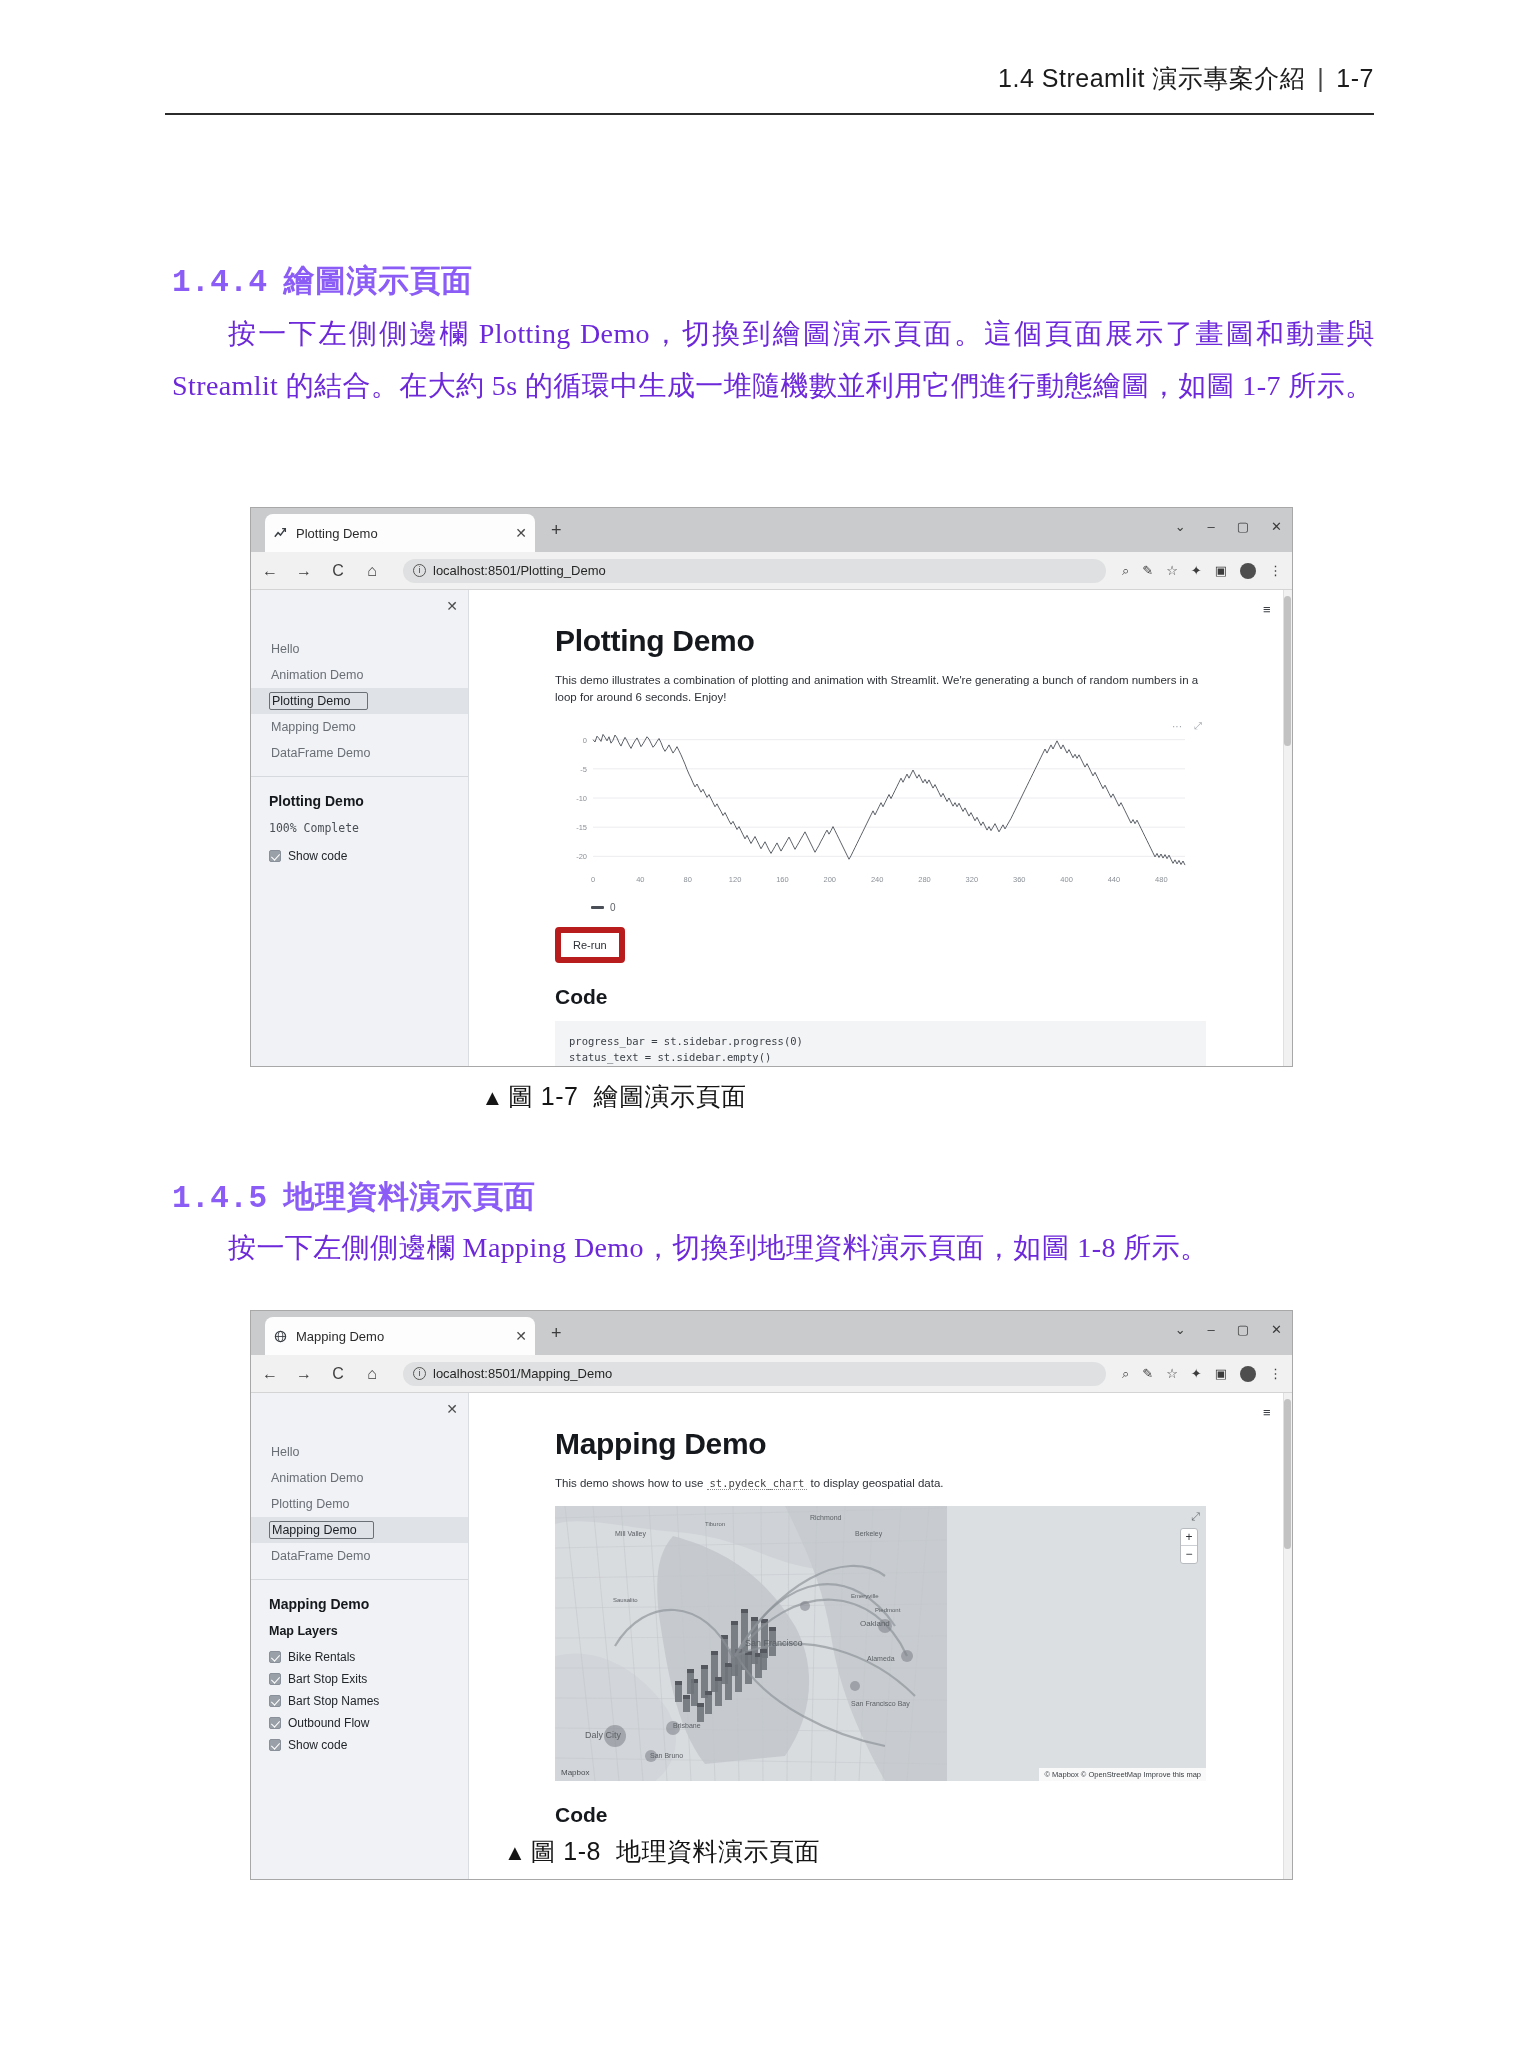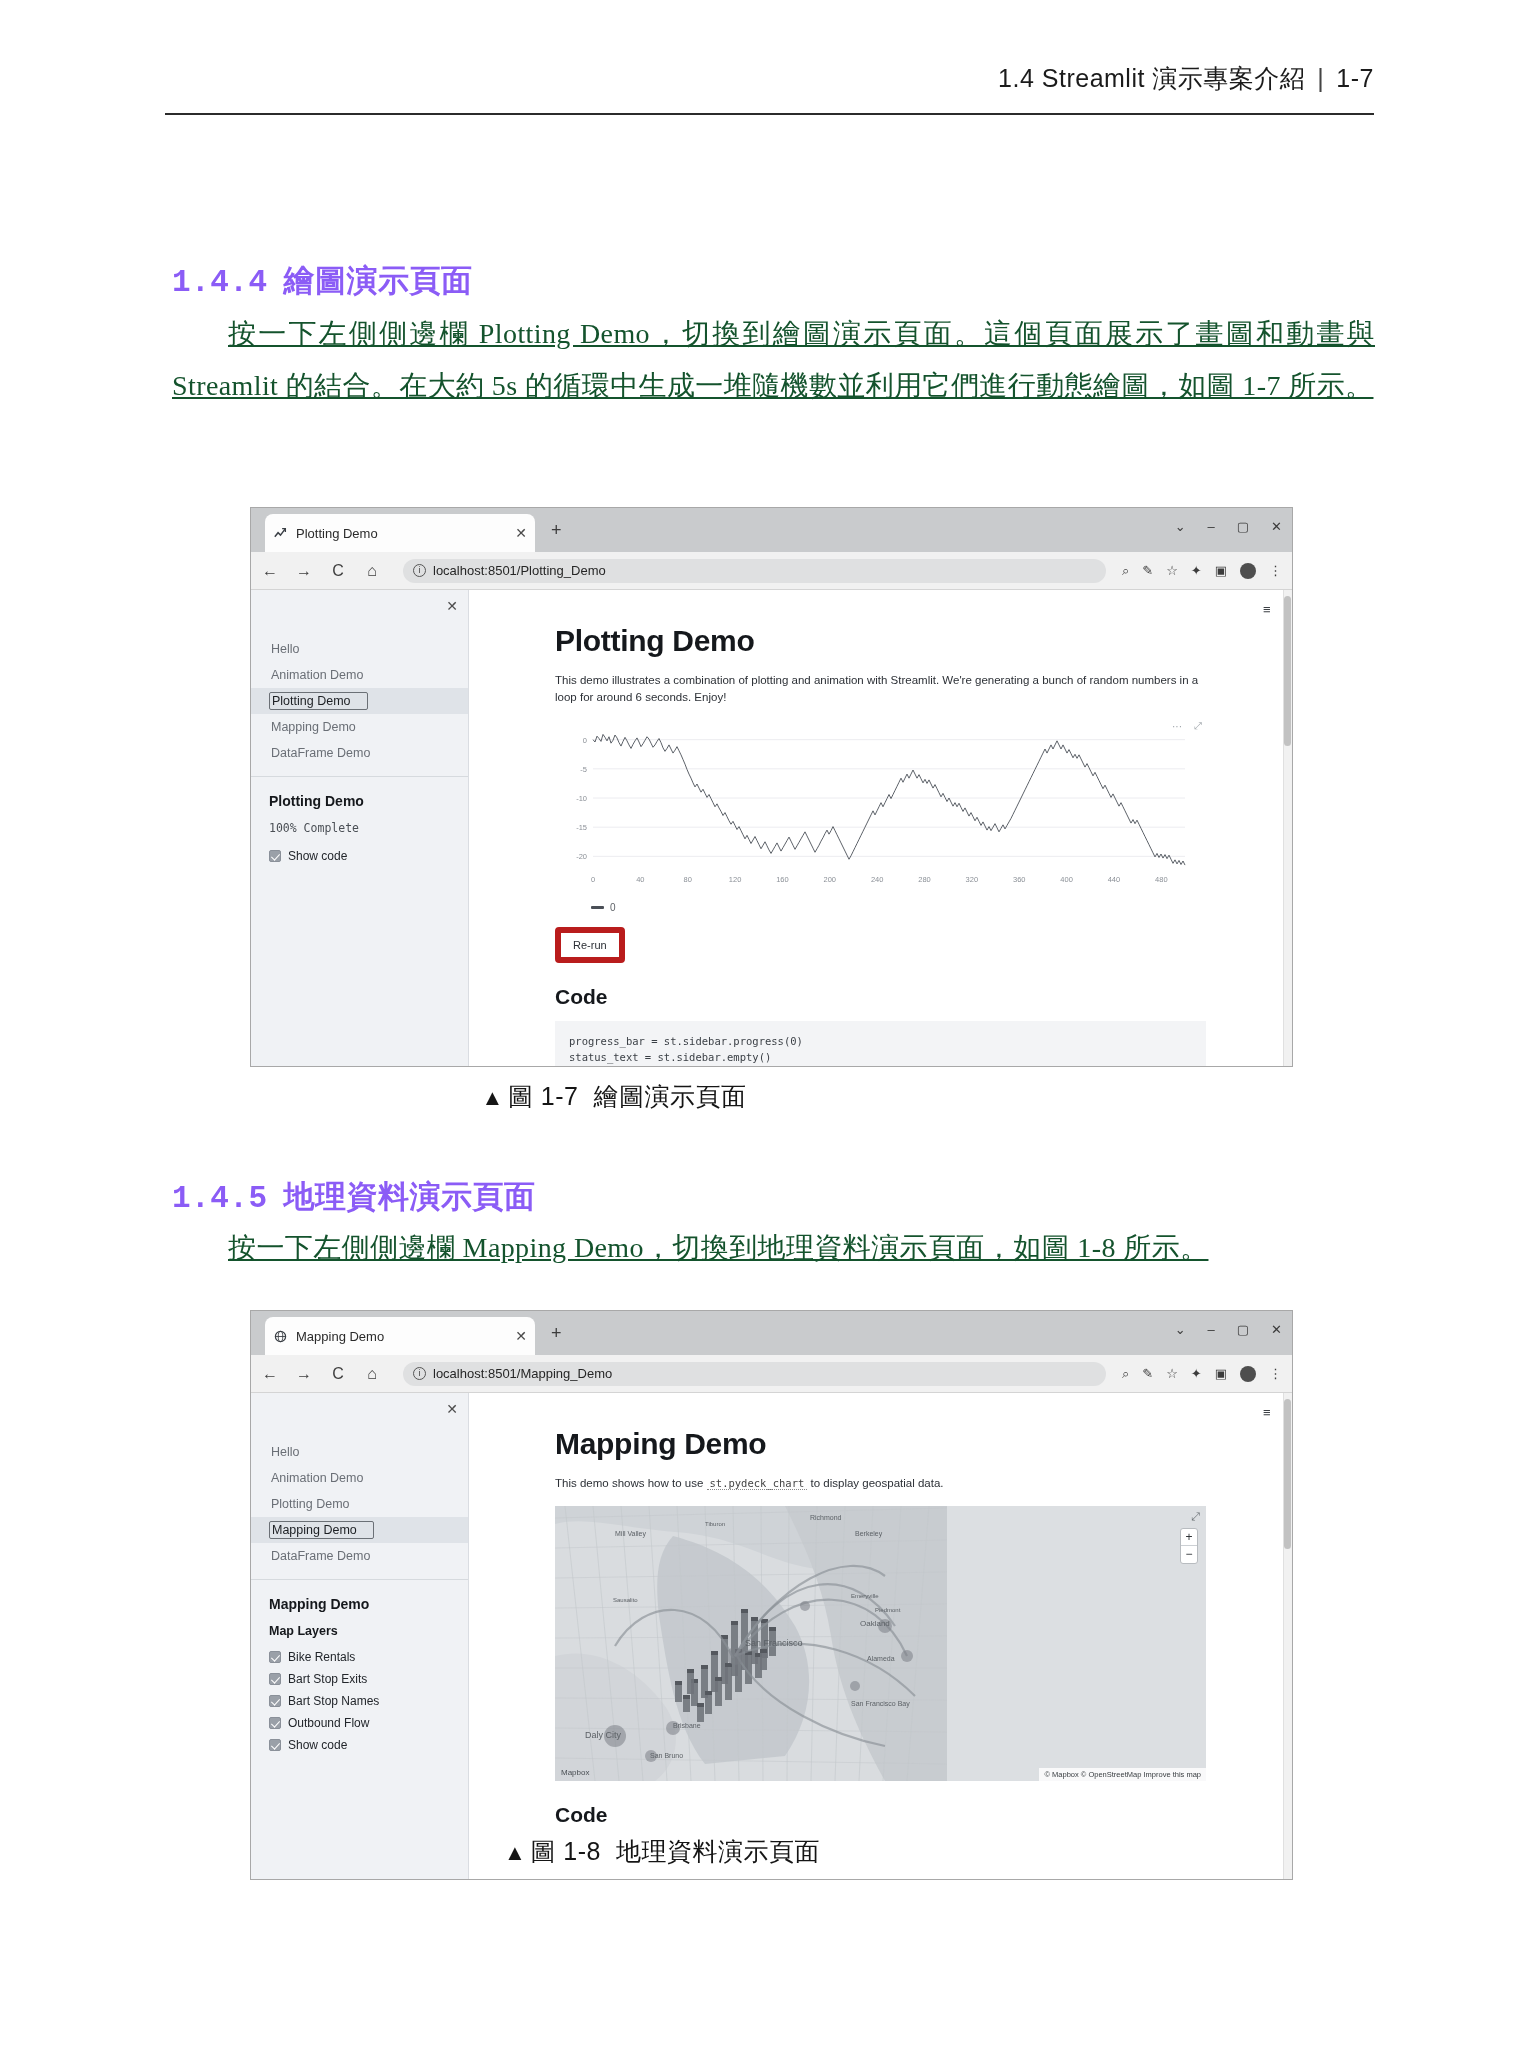--- a/index.html
+++ b/index.html
@@ -47,23 +47,22 @@
 
   
   .para {
     position: absolute;
     left: 172px;
     width: 1203px;
     font-size: 28px;
     line-height: 52px;
     text-align: justify;
     text-indent: 56px;
-    color: #14532d;
+    color: #6d28d9;
     letter-spacing: 0.4px;
-    text-decoration: underline;
   }
 
   
   .fig-caption {
     position: absolute;
     width: 1228px;
     left: 0;
     text-align: center;
     font-family: "Liberation Sans", sans-serif;
     font-size: 25px;

